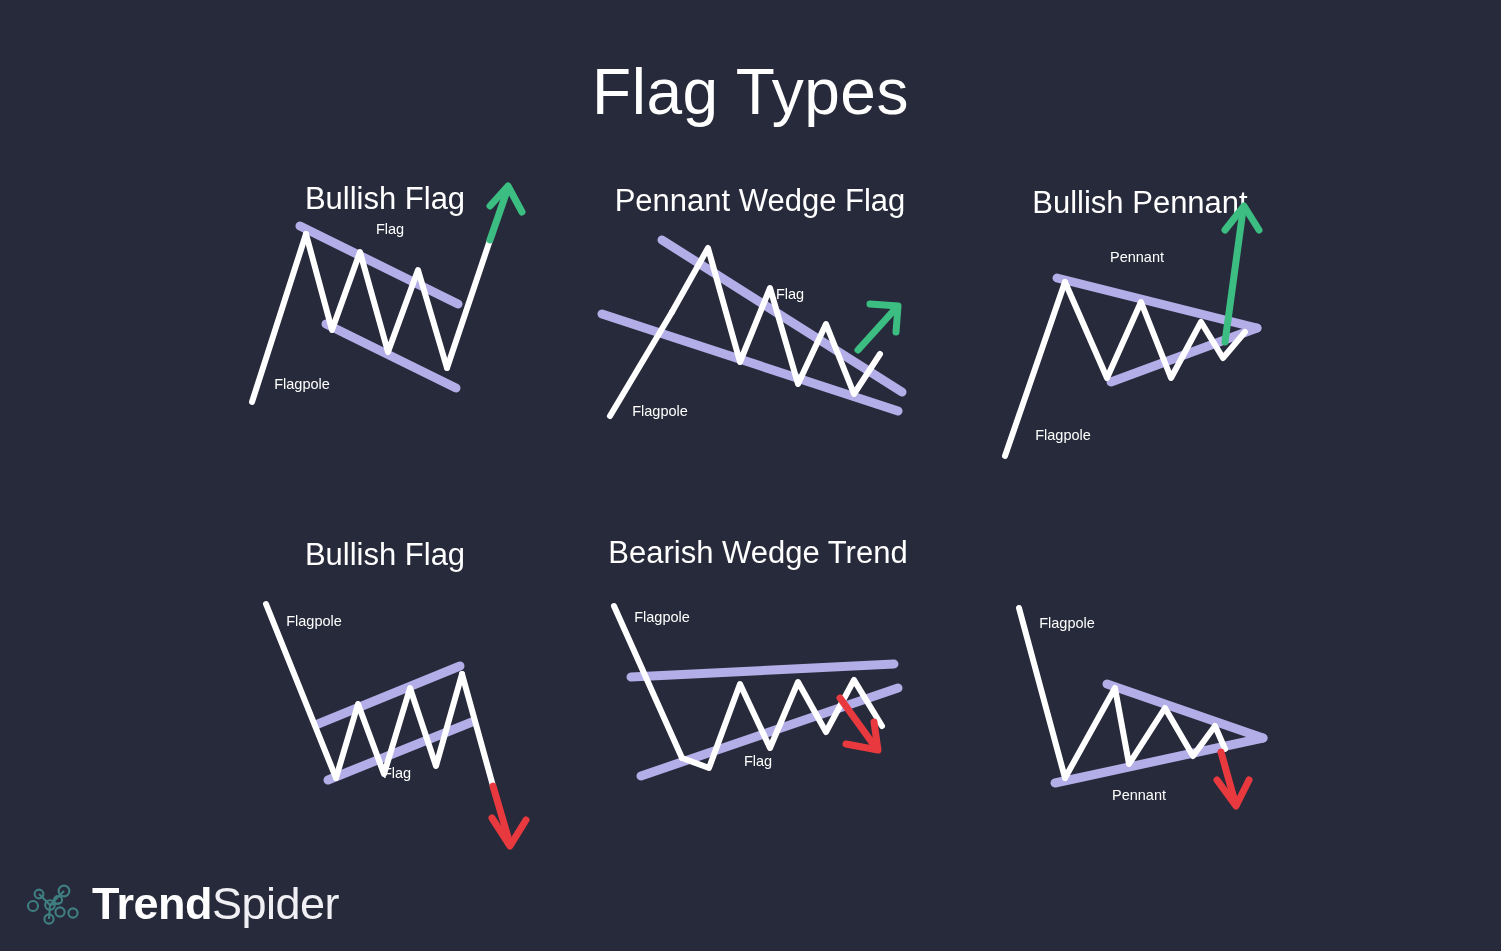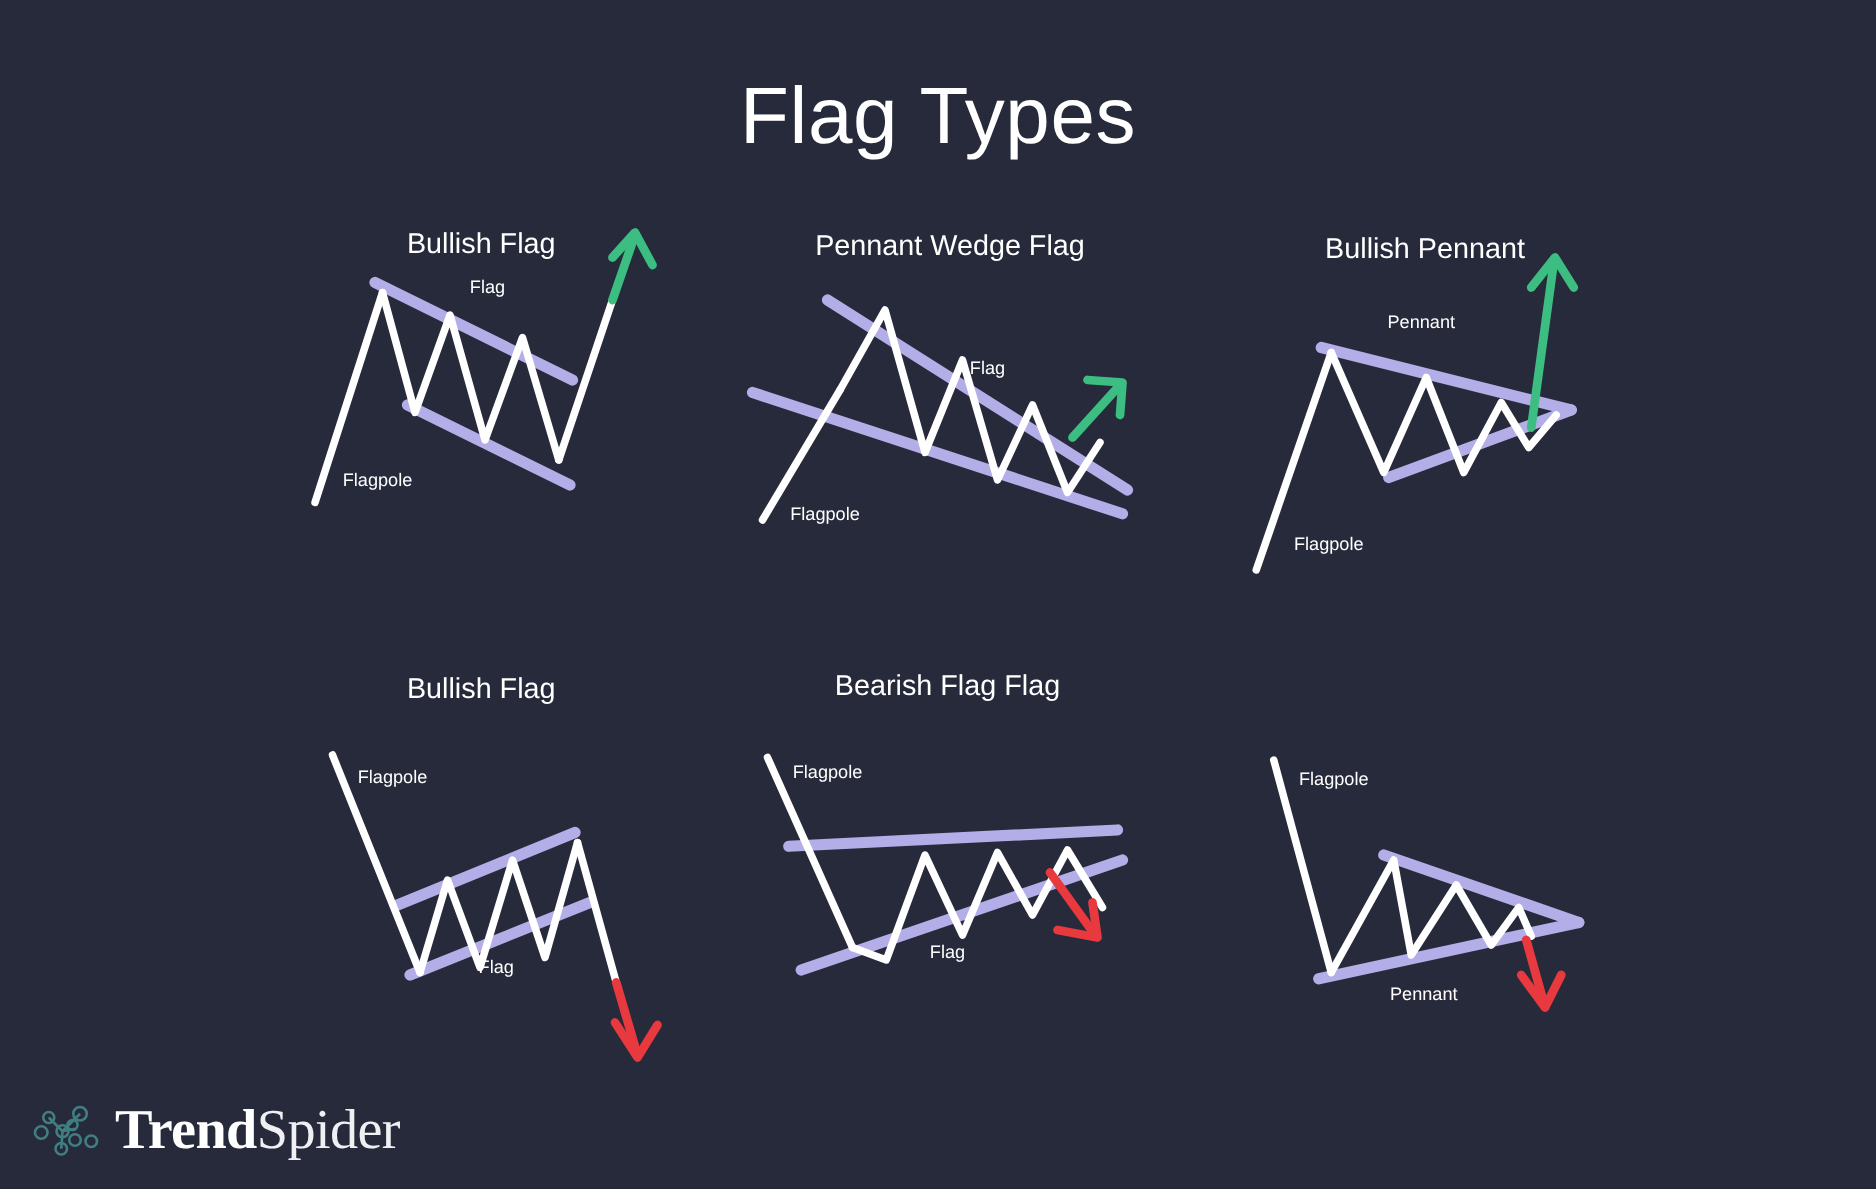--- a/index.html
+++ b/index.html
@@ -16,29 +16,29 @@
     position:absolute; top:34px; left:0; width:1501px;
     text-align:center;
     font-size:64px; font-weight:400; color:#ffffff;
     letter-spacing:0.5px; line-height:1.05;margin-top:25px;
   }
 
   .panel { position:absolute; }
   .panel-title {
     position:absolute; top:0; left:0; width:100%;
     text-align:center;
-    font-size:23px; font-weight:400; color:#ffffff;
+    font-size:31px; font-weight:400; color:#ffffff;
     white-space:nowrap; line-height:1.1;
   }
   .panel svg { position:absolute; top:0; left:0; overflow:visible; }
 
   .lbl { font-size:14.5px; fill:#ffffff; font-family:"Liberation Sans", sans-serif; }
 
   
-  .logo { position:absolute; left:22px; top:872px; display:flex; align-items:center;font-family:Liberation Serif, serif; }
+  .logo { position:absolute; left:22px; top:872px; display:flex; align-items:center; }
   .logo-mark { width:62px; height:62px; flex:0 0 auto; }
   .logo-text { font-size:45px; line-height:1; white-space:nowrap; margin-left:8px; }
   .logo-trend { color:#ffffff; font-weight:700; letter-spacing:-0.5px; }
   .logo-spider { color:#f0f0f4; font-weight:300; letter-spacing:-0.5px; }
 </style>
 </head>
 <body>
 
 <div id="root">
 
@@ -117,21 +117,21 @@
           <line x1="253" y1="248" x2="270" y2="306" stroke="#e8393f" stroke-width="7" stroke-linecap="round"></line>
           <polyline points="252,280 270,308 286,282" stroke="#e8393f" stroke-width="7" stroke-linecap="round" stroke-linejoin="round" fill="none"></polyline>
         </g>
       </g>
       <text class="lbl" x="157" y="240" text-anchor="middle">Flag</text>
       <text class="lbl" x="74" y="88" text-anchor="middle">Flagpole</text>
     </svg>
   </div>
 
   <div class="panel" style="left:588px; top:536px; width:340px; height:270px;">
-    <div class="panel-title">Bearish Flag Flag</div>
+    <div class="panel-title">Bearish Wedge Trend</div>
     <svg width="340" height="270" viewBox="0 0 340 270">
       <g stroke-linecap="round" fill="none">
         <line x1="43" y1="141" x2="306" y2="128" stroke="#b3ade8" stroke-width="9"></line>
         <line x1="53" y1="240" x2="310" y2="152" stroke="#b3ade8" stroke-width="9"></line>
         <polyline points="26,70 94,222" stroke="#ffffff" stroke-width="6"></polyline>
         <polyline points="94,222 121,232 152,148 182,212 210,146 238,196 266,144 294,190" stroke="#ffffff" stroke-width="6" stroke-linejoin="round"></polyline>
         <g>
           <line x1="252" y1="162" x2="288" y2="212" stroke="#e8393f" stroke-width="7" stroke-linecap="round"></line>
           <polyline points="258,208 290,214 286,186" stroke="#e8393f" stroke-width="7" stroke-linecap="round" stroke-linejoin="round" fill="none"></polyline>
         </g>

